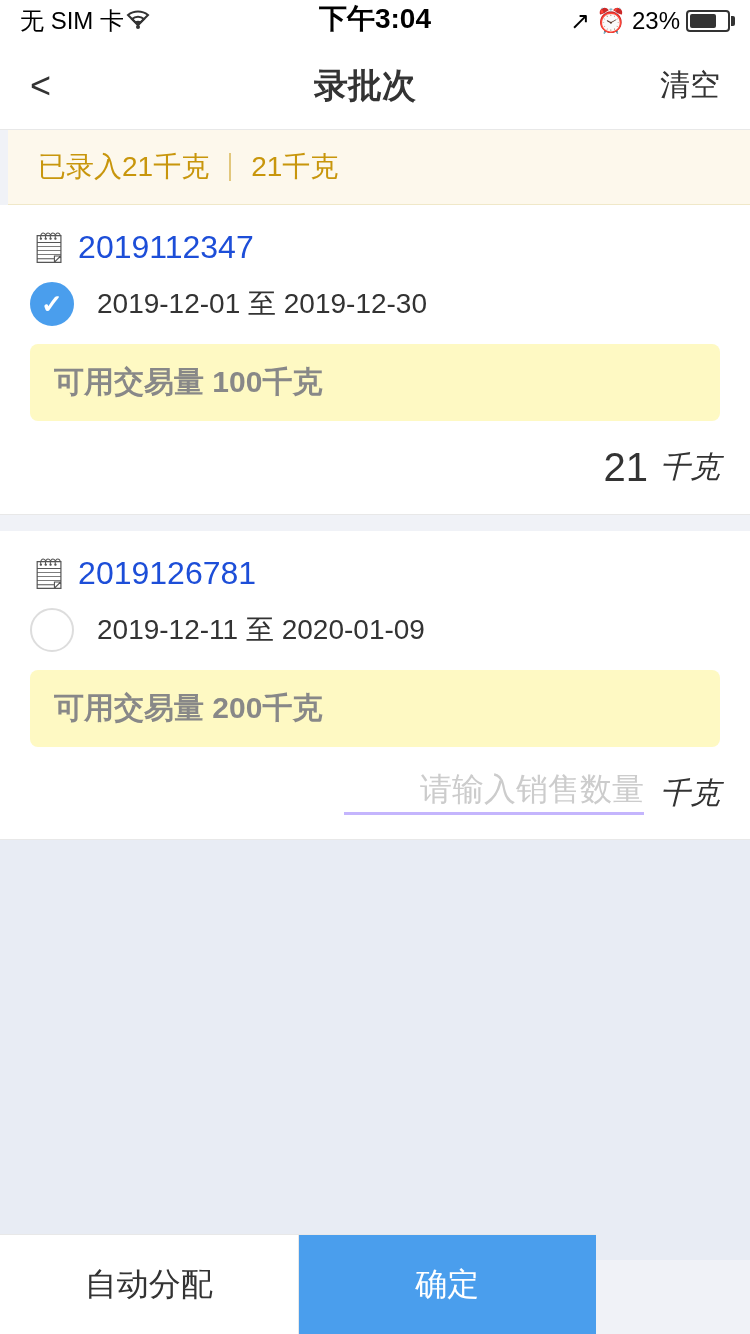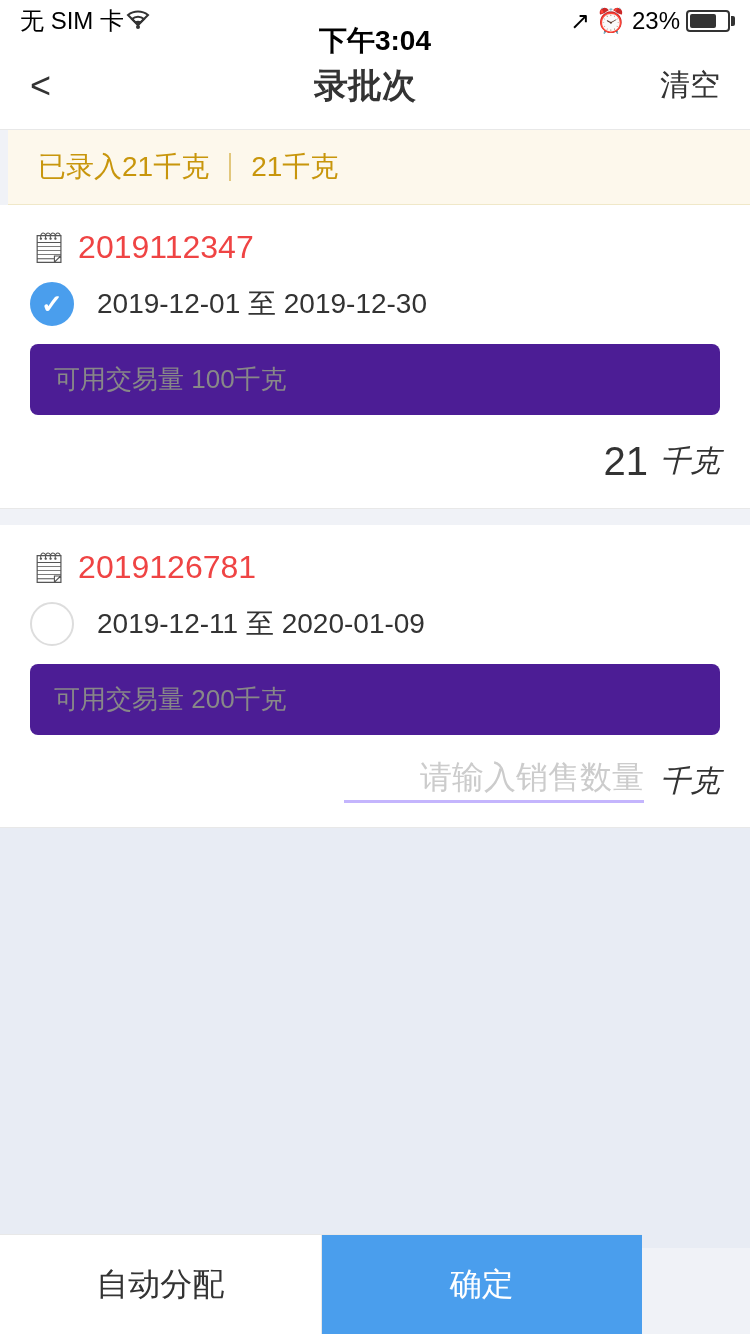--- a/index.html
+++ b/index.html
@@ -28,21 +28,21 @@
       display: flex;
       align-items: center;
       gap: 0;
     }
     .status-center {
       font-size: 28px;
       font-weight: 600;
       position: absolute;
       left: 50%;
       transform: translateX(-50%);
-      top: 22px;
+      top: 0;
     }
     .status-right {
       display: flex;
       align-items: center;
       gap: 6px;
       font-size: 24px;
     }
     .battery-icon {
       width: 44px;
       height: 22px;
@@ -136,21 +136,21 @@
       align-items: center;
       gap: 10px;
       margin-bottom: 16px;
     }
     .batch-icon {
       font-size: 30px;
       color: #555;
     }
     .batch-id {
       font-size: 32px;
-      color: #ef4444;
+      color: #1d4ed8;
       font-weight: 500;
       text-align: center;
     }
     .batch-date-row {
       display: flex;
       align-items: center;
       gap: 16px;
       margin-bottom: 18px;
     }
     .radio-btn {
@@ -173,26 +173,27 @@
       color: #fff;
       font-size: 26px;
       font-weight: bold;
     }
     .batch-date {
       font-size: 28px;
       color: #333;
       margin-left: 7px;
     }
     .batch-available {
-      background: #4c1d95;
+      background: #fef9c3;
       border-radius: 8px;
       padding: 18px 24px;
-      font-size: 26px;
+      font-size: 30px;
       color: #888;
       margin: 0 0 0 0;
+      font-weight: bold;
     }
     .batch-quantity-row {
       display: flex;
       align-items: center;
       justify-content: flex-end;
       padding: 24px 30px;
       gap: 12px;
       border-bottom: 1px solid #e8e8e8;
     }
     .quantity-value {
@@ -240,21 +241,21 @@
     .empty-area {
       flex: 1;
       background: #e8ecf4;
       min-height: 420px;
     }
 
     
     .bottom-bar {
       position: fixed;
       bottom: 0;
-      width: 642px;
+      width: 596px;
       height: 100px;
       display: flex;
       background: #fff;
       border-top: 1px solid #e8e8e8;
     }
     .btn-auto {
       flex: 1;
       display: flex;
       align-items: center;
       justify-content: center;

